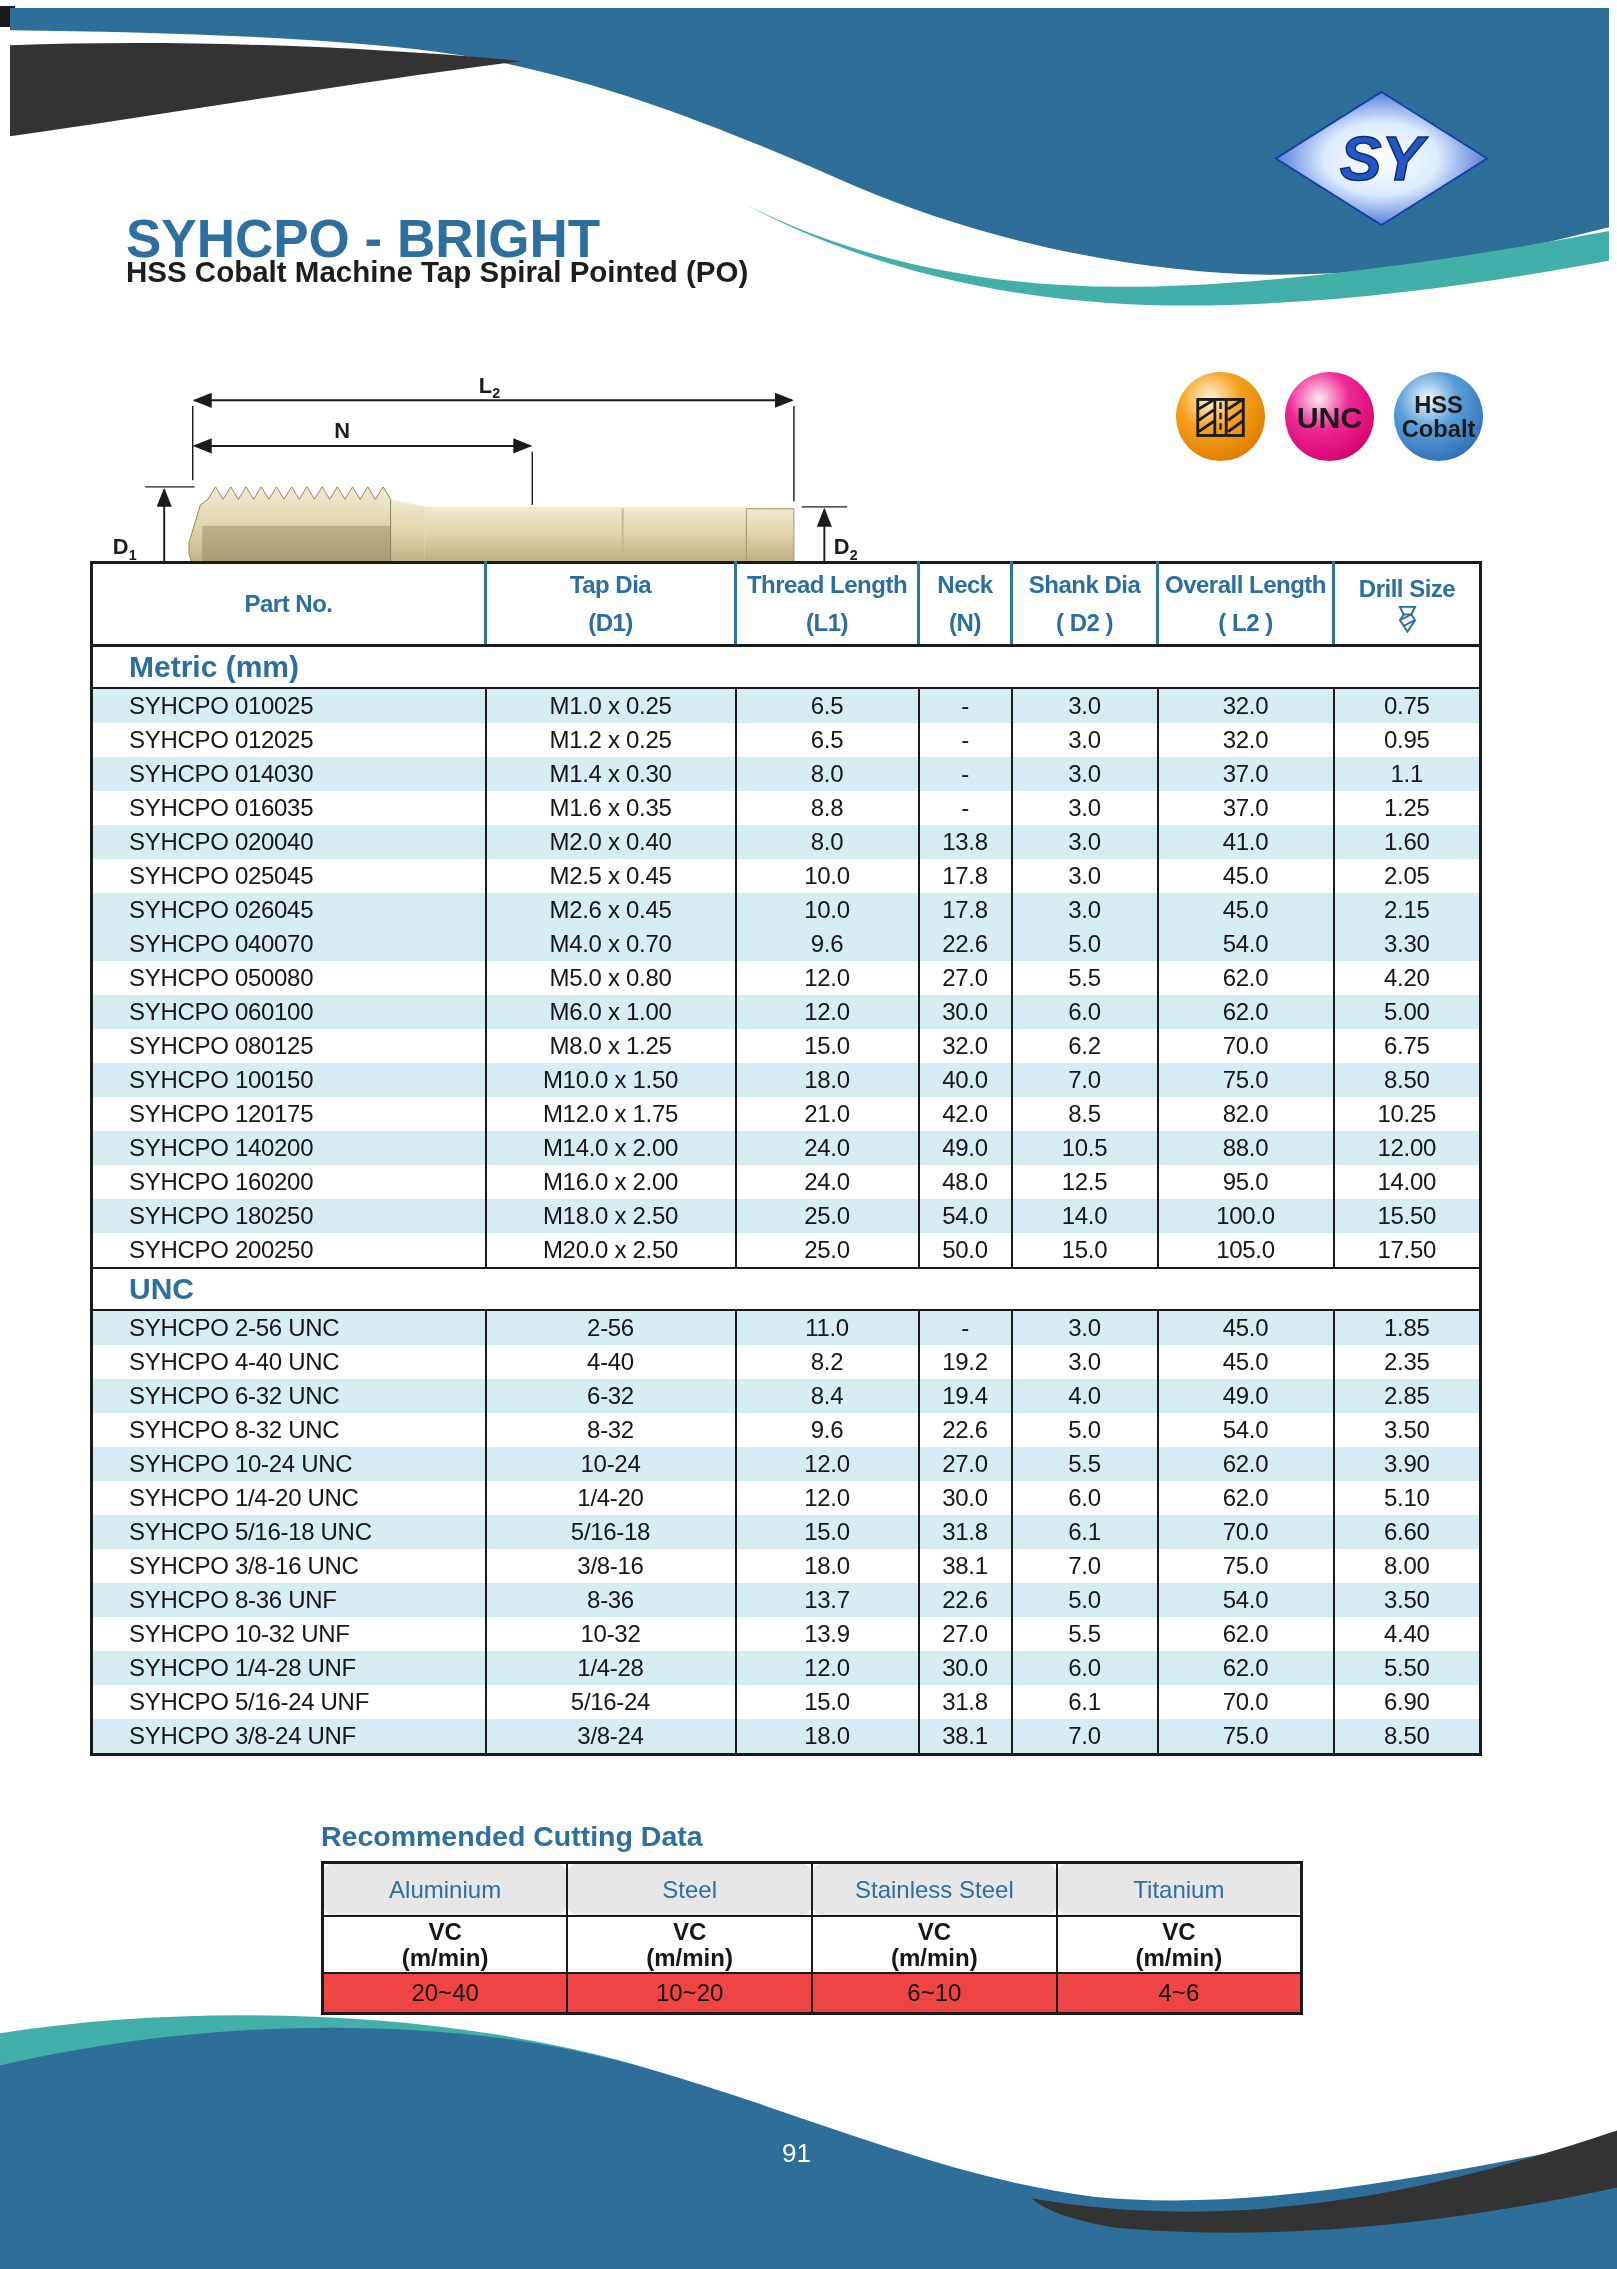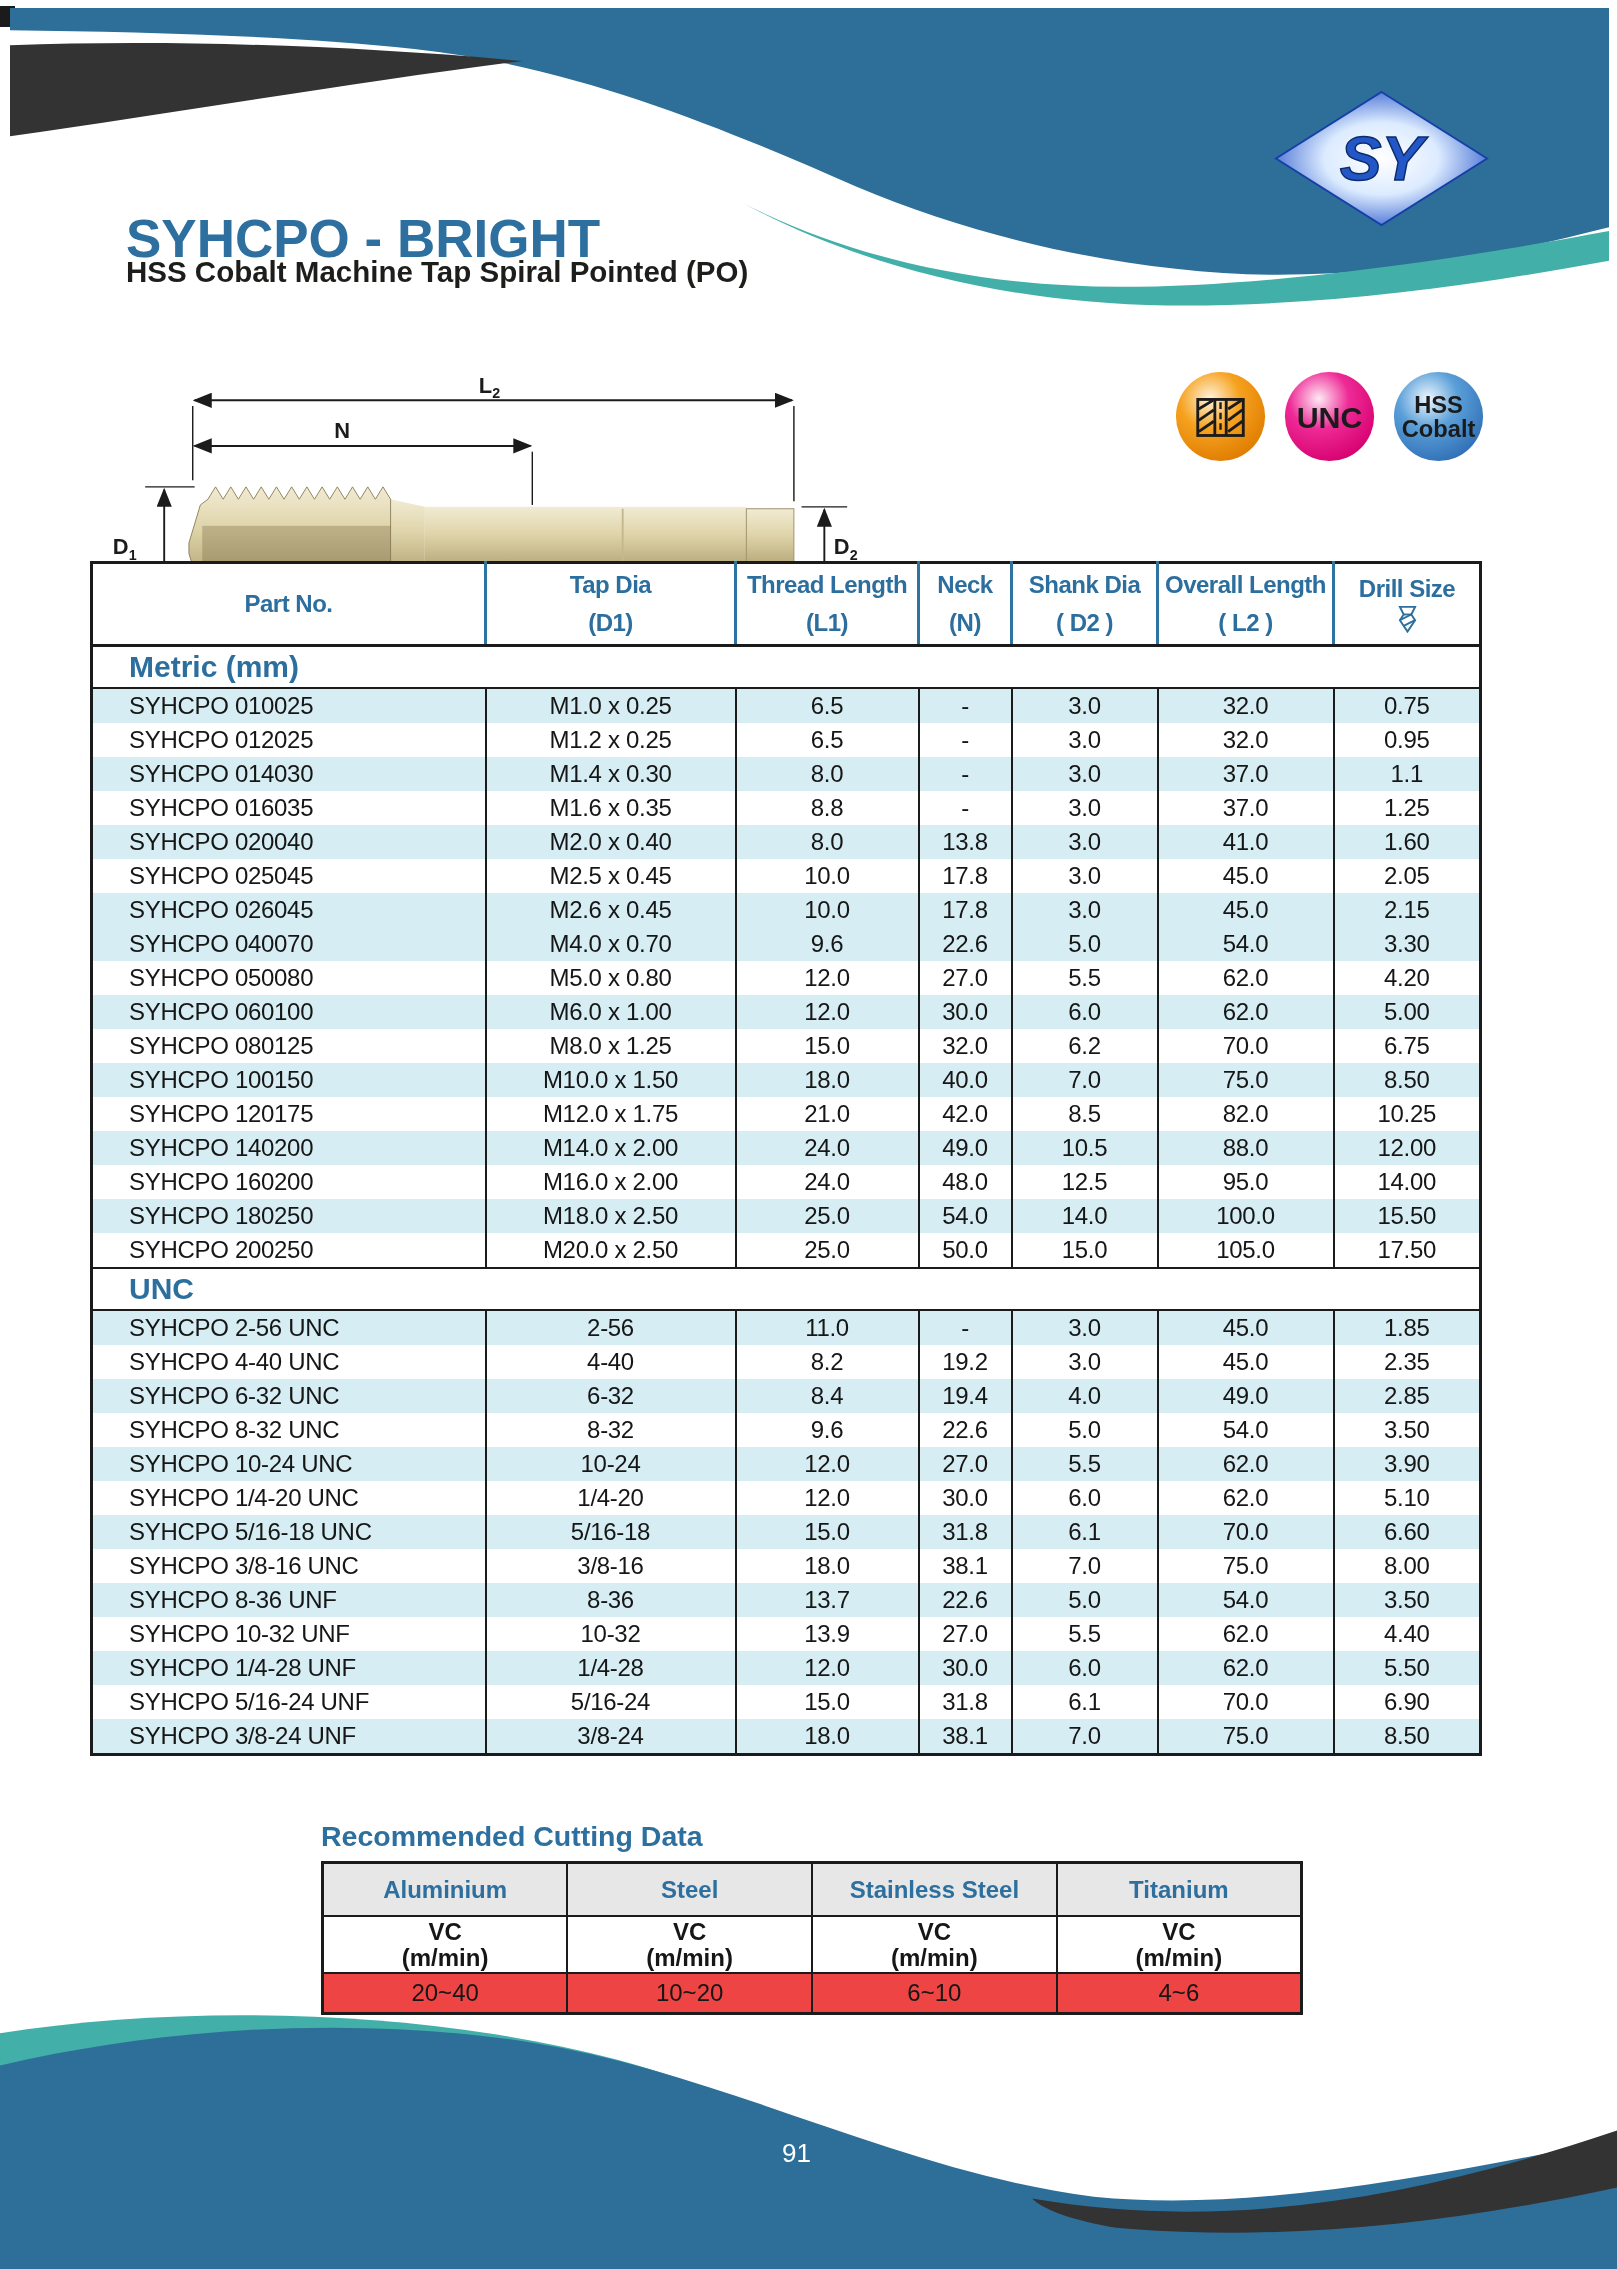--- a/index.html
+++ b/index.html
@@ -42,21 +42,21 @@
   tr.data-row td{height:34px;font-size:24px;color:#161616;text-align:center;
              border-left:2.9px solid #1b1b1b;padding:0;letter-spacing:-0.3px;}
   tr.data-row td:first-child{text-align:left;padding-left:36px;border-left:none;}
   tr.data-row.alt td{background:#d5edf3;}
 
   
   .cut-title{position:absolute;left:321px;top:1820px;font-size:28.5px;font-weight:bold;color:#2d6f9e;}
   .cut-wrap{position:absolute;left:321px;top:1861px;}
   table.cut{border-collapse:collapse;table-layout:fixed;width:982px;border:3.8px solid #1b1b1b;}
   table.cut td{border:2.9px solid #1b1b1b;text-align:center;vertical-align:middle;padding:0;}
-  tr.cut-head td{height:51px;background:#e7e7e7;color:#2d6f9e;font-size:24px;font-weight:bold;}
+  tr.cut-head td{height:51px;background:#e7e7e7;color:#2d6f9e;font-size:24px;font-weight:normal;border-radius:12px;}
   tr.cut-unit td{height:55px;background:#ffffff;color:#161616;font-size:24px;font-weight:bold;line-height:26px;}
   tr.cut-val td{height:38px;background:#ef4444;color:#161616;font-size:24px;}
 
   .page-number{position:absolute;left:782px;top:2138px;color:#ffffff;font-size:26px;z-index:5;}
 </style>
 </head>
 <body>
 
 <div class="page">
 

